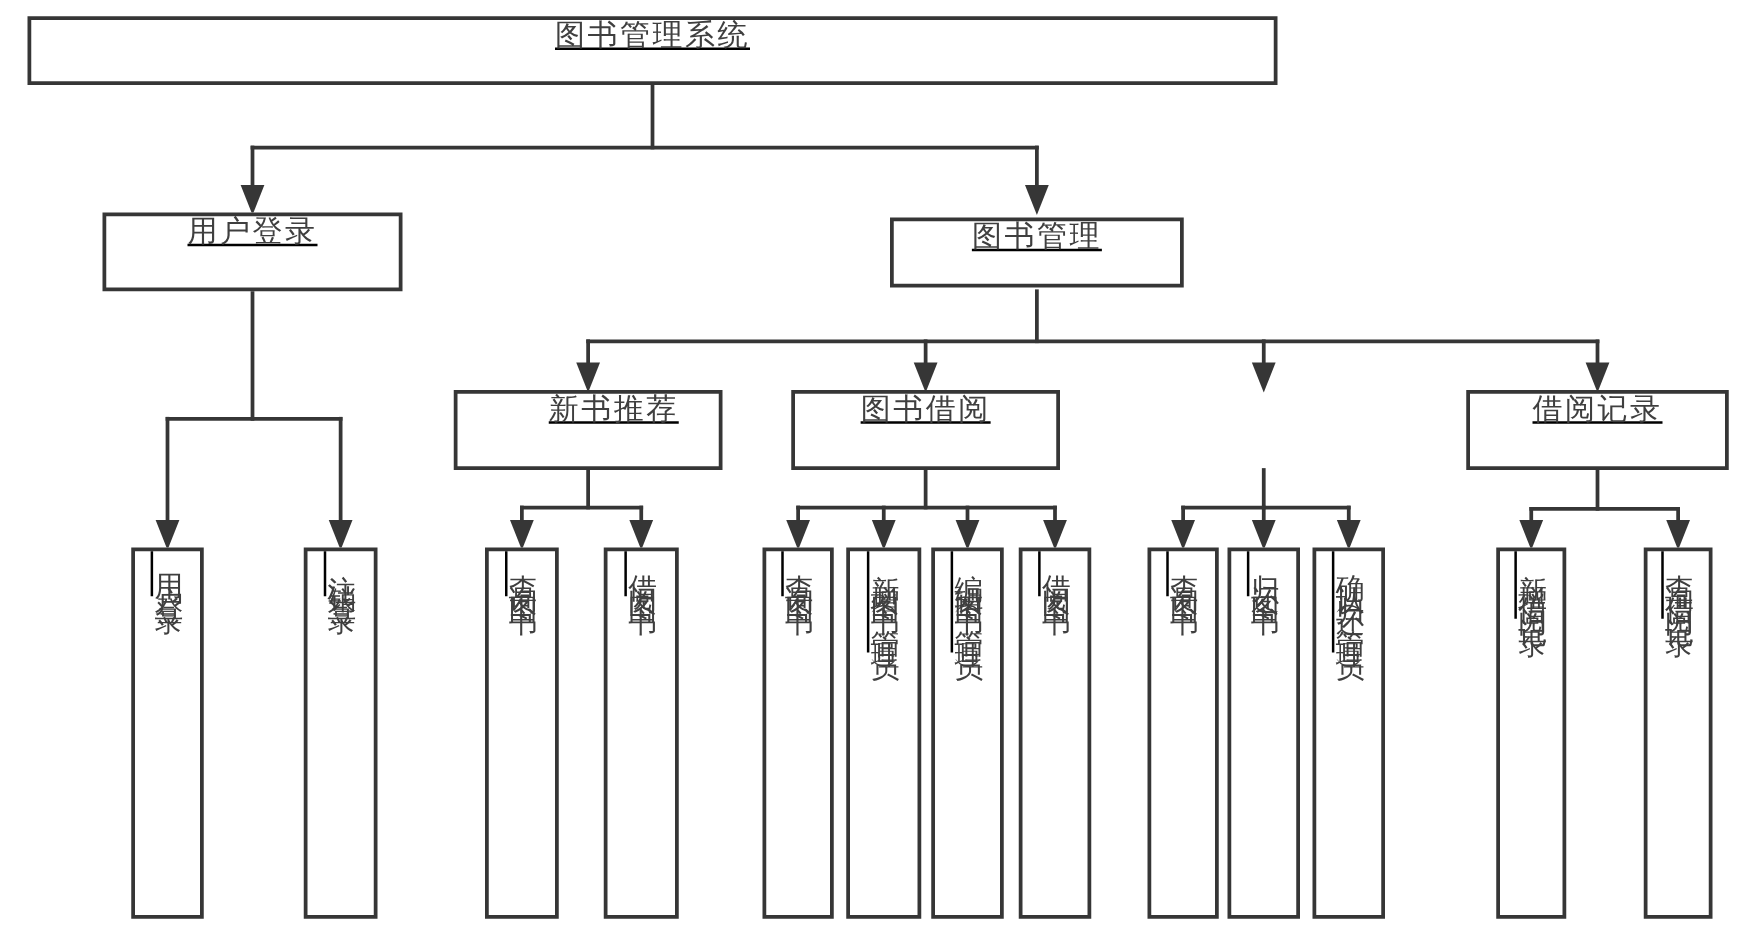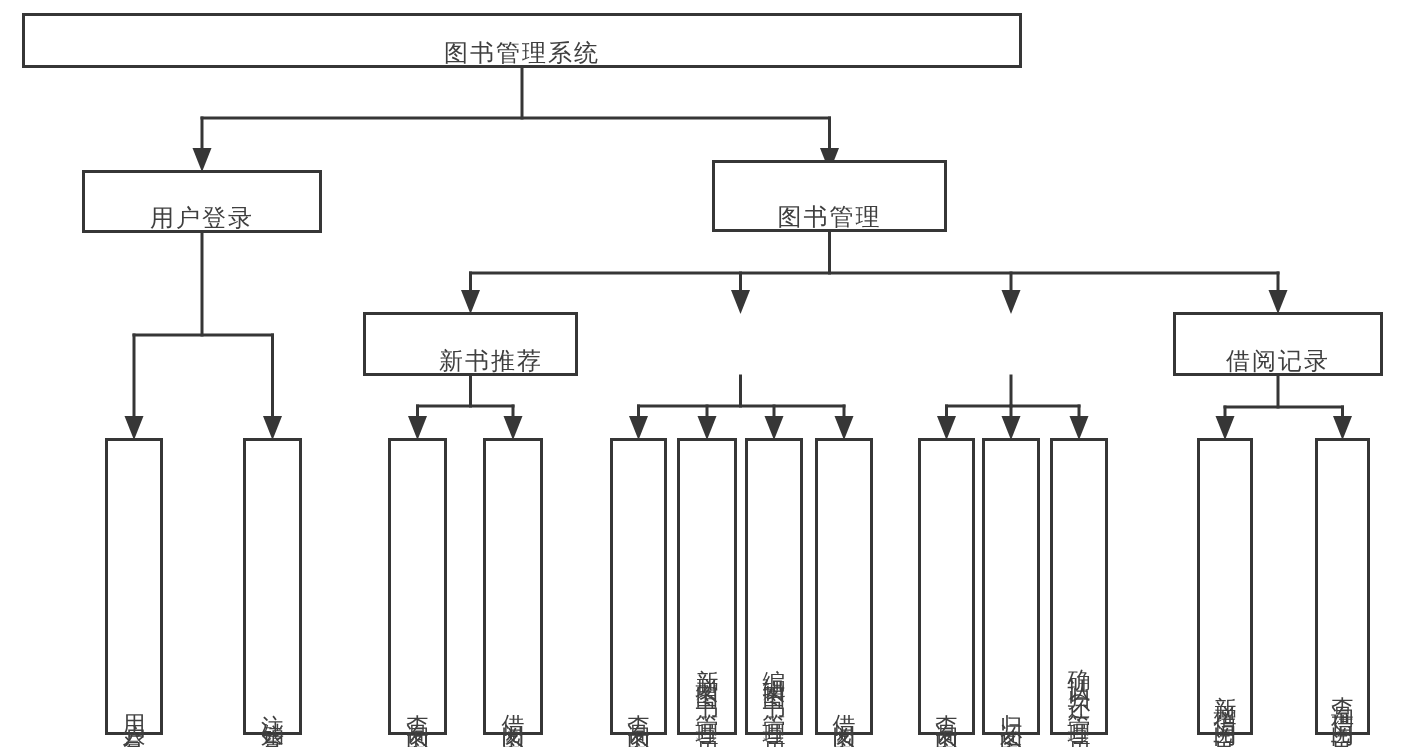--- a/index.html
+++ b/index.html
@@ -9,22 +9,23 @@
     background:var(--bg,#ffffff);
     overflow:hidden;
     font-family:"DejaVu Sans","Liberation Sans",sans-serif;
   }
   #connectors{position:absolute;left:0;top:0;z-index:1;}
   .node{
     position:absolute;
     box-sizing:border-box;
     border:3px solid var(--line,#363636);
     background:#fff;
-    display:flex;align-items:flex-end;justify-content:center;
+    display:flex;align-items:flex-start;justify-content:center;
     z-index:2;
+    text-decoration:underline;
   }
   .node .label{
     color:var(--text,#3f3f3f);
     font-size:24px;
     letter-spacing:2px;
     line-height:1;
     white-space:nowrap;
   }
   .node.vertical .label{
     writing-mode:vertical-rl;
@@ -101,25 +102,28 @@
       <polygon points="1215.5,416 1234.5,416 1225,440" fill="#363636"></polygon>
       <line x1="1342.5" y1="407" x2="1342.5" y2="420" stroke="#363636" stroke-width="3" stroke-linecap="square"></line>
       <polygon points="1333,416 1352,416 1342.5,440" fill="#363636"></polygon>
     </svg>
 <div class="node" style="left: 22px; top: 13px; width: 1000px; height: 55px;">
       <span class="label">图书管理系统</span>
     </div>
     <div class="node" style="left: 82px; top: 170px; width: 240px; height: 63px;">
       <span class="label">用户登录</span>
     </div>
-    <div class="node" style="left: 712px; top: 160px; width: 235px; height: 72px;">
+    <div class="node" style="left: 712px; top: 174px; width: 235px; height: 56px;">
       <span class="label">图书管理</span>
     </div>
     <div class="node" style="left: 363px; top: 312px; width: 215px; height: 64px; padding-left: 41px;">
       <span class="label">新书推荐</span>
+    </div>
+    <div class="node" style="left: 633px; top: 312px; width: 215px; height: 64px;">
+      <span class="label">图书借阅</span>
     </div>
     <div class="node" style="left: 1173px; top: 312px; width: 210px; height: 64px;">
       <span class="label">借阅记录</span>
     </div>
     <div class="node vertical" style="left: 105px; top: 438px; width: 58px; height: 297px;">
       <span class="label">用户登录</span>
     </div>
     <div class="node vertical" style="left: 243px; top: 438px; width: 59px; height: 297px;">
       <span class="label">注销登录</span>
     </div>

